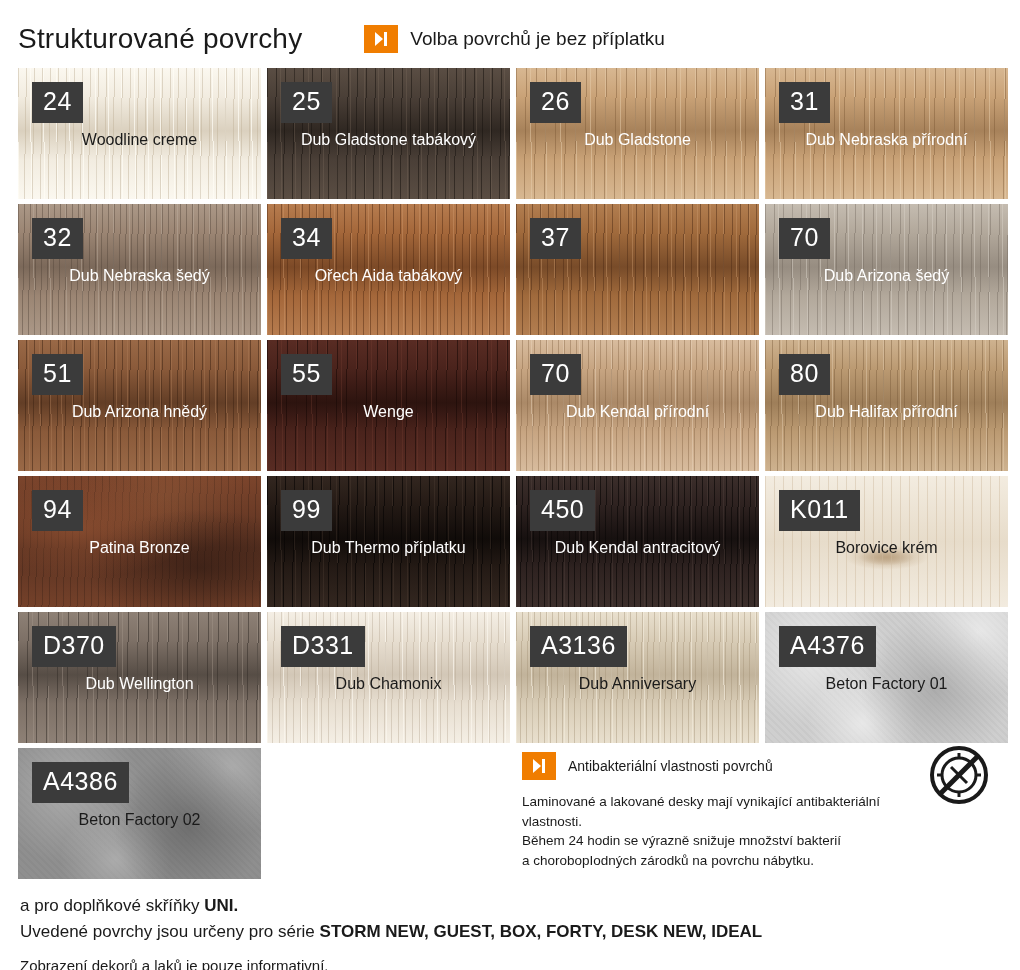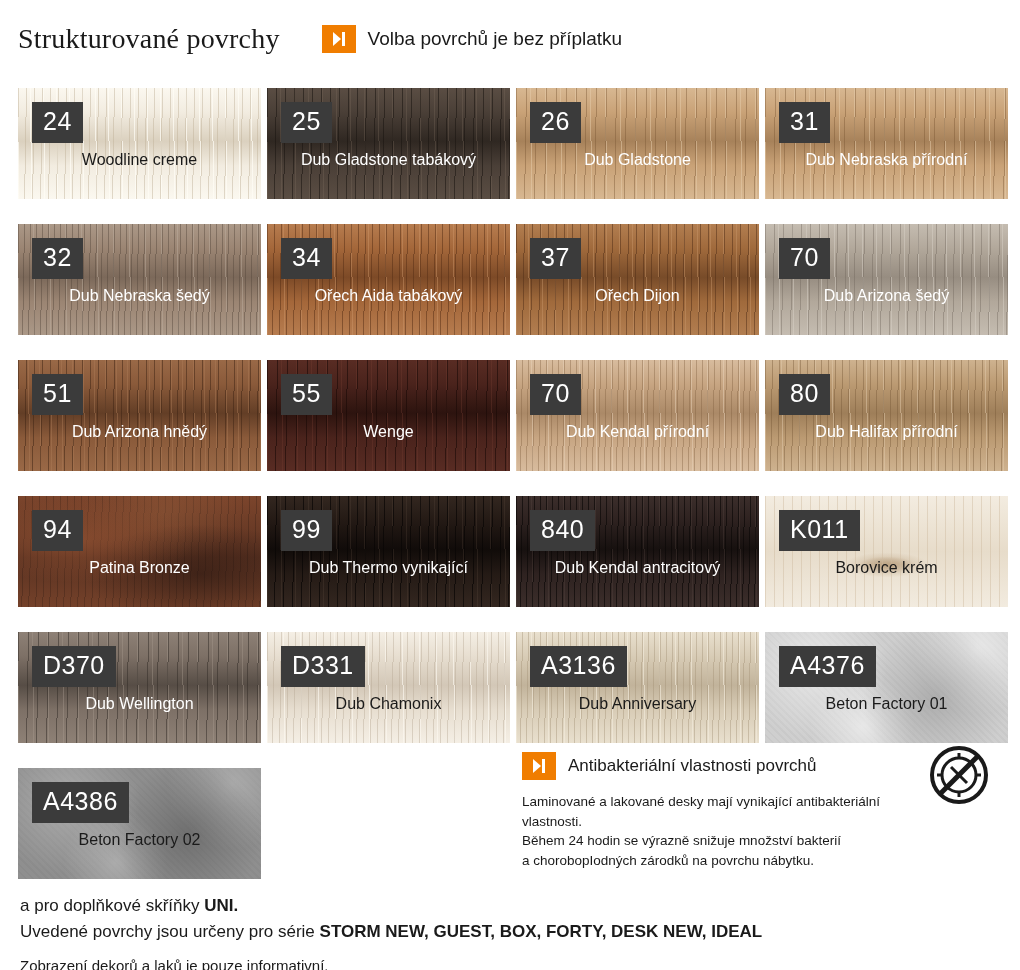--- a/index.html
+++ b/index.html
@@ -27,23 +27,22 @@
     display: flex;
     align-items: center;
     height: 42px;
     margin-bottom: 8px;
   }
   .header-title {
     font-size: 28px;
     font-weight: normal;
     letter-spacing: 0.2px;
     color: #1a1a1a;
-    margin-right: 42px;
+    margin-right: 62px;
     white-space: nowrap;
-    font-family: Liberation Serif, serif;
   }
   .flag-icon {
     width: 34px;
     height: 28px;
     background: #f07d00;
     display: inline-flex;
     align-items: center;
     justify-content: center;
     margin-right: 12px;
     flex: 0 0 auto;
@@ -59,21 +58,20 @@
   .grid {
     display: grid;
     grid-template-columns: repeat(4, 243px);
     grid-auto-rows: 131px;
     gap: 5px 6px;
   }
   .swatch {
     position: relative;
     overflow: hidden;
     box-sizing: border-box;
-    margin-top: 20px;
   }
   .swatch .badge {
     position: absolute;
     top: 14px;
     left: 14px;
     background: #3b3b3b;
     color: #ffffff;
     font-size: 25px;
     line-height: 1;
     padding: 7px 11px 9px 11px;
@@ -98,21 +96,21 @@
     position: relative;
     padding: 4px 0 0 6px;
     box-sizing: border-box;
   }
   .anti-head {
     display: flex;
     align-items: center;
     margin-bottom: 12px;
   }
   .anti-title {
-    font-size: 17px;
+    font-size: 14px;
     color: #1a1a1a;
   }
   .anti-text {
     font-size: 13.5px;
     line-height: 1.45;
     color: #1a1a1a;
     max-width: 400px;
   }
   .anti-logo {
     position: absolute;
@@ -176,21 +174,20 @@
       <div class="swatch dark" style="background: repeating-linear-gradient(91deg, rgba(80, 66, 55, 0.42) 0px, rgba(80, 66, 55, 0.42) 1px, transparent 1px, transparent 6px), repeating-linear-gradient(89.5deg, rgba(190, 175, 160, 0.45) 0px, rgba(190, 175, 160, 0.45) 1px, transparent 1px, transparent 16px), linear-gradient(rgba(190, 175, 160, 0.45) 0%, rgb(155, 133, 115) 22%, rgba(80, 66, 55, 0.42) 48%, rgb(155, 133, 115) 70%, rgba(190, 175, 160, 0.45) 100%), linear-gradient(rgb(155, 133, 115), rgb(155, 133, 115)) rgb(155, 133, 115);">
         <div class="badge">32</div>
         <div class="name">Dub Nebraska šedý</div>
       </div>
       <div class="swatch dark" style="background: repeating-linear-gradient(91deg, rgba(85, 45, 20, 0.5) 0px, rgba(85, 45, 20, 0.5) 1px, transparent 1px, transparent 7px), repeating-linear-gradient(89.5deg, rgba(205, 150, 105, 0.45) 0px, rgba(205, 150, 105, 0.45) 1px, transparent 1px, transparent 17px), linear-gradient(rgba(205, 150, 105, 0.45) 0%, rgb(164, 103, 58) 22%, rgba(85, 45, 20, 0.5) 48%, rgb(164, 103, 58) 70%, rgba(205, 150, 105, 0.45) 100%), linear-gradient(rgb(164, 103, 58), rgb(164, 103, 58)) rgb(164, 103, 58);">
         <div class="badge">34</div>
         <div class="name">Ořech Aida tabákový</div>
       </div>
       <div class="swatch dark" style="background: repeating-linear-gradient(91deg, rgba(80, 45, 22, 0.5) 0px, rgba(80, 45, 22, 0.5) 1px, transparent 1px, transparent 8px), repeating-linear-gradient(89.5deg, rgba(200, 150, 105, 0.45) 0px, rgba(200, 150, 105, 0.45) 1px, transparent 1px, transparent 13px), linear-gradient(rgba(200, 150, 105, 0.45) 0%, rgb(160, 106, 60) 22%, rgba(80, 45, 22, 0.5) 48%, rgb(160, 106, 60) 70%, rgba(200, 150, 105, 0.45) 100%), linear-gradient(rgb(160, 106, 60), rgb(160, 106, 60)) rgb(160, 106, 60);">
         <div class="badge">37</div>
-        <div class="name">Ořech Dijon</div>
       </div>
       <div class="swatch dark" style="background: repeating-linear-gradient(91deg, rgba(110, 100, 90, 0.4) 0px, rgba(110, 100, 90, 0.4) 1px, transparent 1px, transparent 9px), repeating-linear-gradient(89.5deg, rgba(215, 208, 198, 0.5) 0px, rgba(215, 208, 198, 0.5) 1px, transparent 1px, transparent 14px), linear-gradient(rgba(215, 208, 198, 0.5) 0%, rgb(178, 168, 155) 22%, rgba(110, 100, 90, 0.4) 48%, rgb(178, 168, 155) 70%, rgba(215, 208, 198, 0.5) 100%), linear-gradient(rgb(178, 168, 155), rgb(178, 168, 155)) rgb(178, 168, 155);">
         <div class="badge">70</div>
         <div class="name">Dub Arizona šedý</div>
       </div>
       <div class="swatch dark" style="background: repeating-linear-gradient(91deg, rgba(60, 34, 18, 0.5) 0px, rgba(60, 34, 18, 0.5) 1px, transparent 1px, transparent 8px), repeating-linear-gradient(89.5deg, rgba(175, 125, 88, 0.42) 0px, rgba(175, 125, 88, 0.42) 1px, transparent 1px, transparent 11px), linear-gradient(rgba(175, 125, 88, 0.42) 0%, rgb(138, 90, 58) 22%, rgba(60, 34, 18, 0.5) 48%, rgb(138, 90, 58) 70%, rgba(175, 125, 88, 0.42) 100%), linear-gradient(rgb(138, 90, 58), rgb(138, 90, 58)) rgb(138, 90, 58);">
         <div class="badge">51</div>
         <div class="name">Dub Arizona hnědý</div>
       </div>
       <div class="swatch dark" style="background: repeating-linear-gradient(91deg, rgba(25, 9, 6, 0.6) 0px, rgba(25, 9, 6, 0.6) 1px, transparent 1px, transparent 10px), repeating-linear-gradient(89.5deg, rgba(115, 60, 48, 0.35) 0px, rgba(115, 60, 48, 0.35) 1px, transparent 1px, transparent 15px), linear-gradient(rgba(115, 60, 48, 0.35) 0%, rgb(74, 35, 28) 22%, rgba(25, 9, 6, 0.6) 48%, rgb(74, 35, 28) 70%, rgba(115, 60, 48, 0.35) 100%), linear-gradient(rgb(74, 35, 28), rgb(74, 35, 28)) rgb(74, 35, 28);">
@@ -204,24 +201,24 @@
       <div class="swatch dark" style="background: repeating-linear-gradient(91deg, rgba(115, 85, 52, 0.4) 0px, rgba(115, 85, 52, 0.4) 1px, transparent 1px, transparent 7px), repeating-linear-gradient(89.5deg, rgba(225, 202, 172, 0.5) 0px, rgba(225, 202, 172, 0.5) 1px, transparent 1px, transparent 17px), linear-gradient(rgba(225, 202, 172, 0.5) 0%, rgb(187, 154, 114) 22%, rgba(115, 85, 52, 0.4) 48%, rgb(187, 154, 114) 70%, rgba(225, 202, 172, 0.5) 100%), linear-gradient(rgb(187, 154, 114), rgb(187, 154, 114)) rgb(187, 154, 114);">
         <div class="badge">80</div>
         <div class="name">Dub Halifax přírodní</div>
       </div>
       <div class="swatch dark" style="background: radial-gradient(at 25% 40%, rgba(160, 90, 55, 0.55) 0%, transparent 45%), radial-gradient(at 75% 70%, rgba(40, 22, 16, 0.6) 0%, transparent 45%), radial-gradient(at 60% 15%, rgba(150, 95, 60, 0.4) 0%, transparent 40%), repeating-linear-gradient(92deg, rgba(0, 0, 0, 0.18) 0px, rgba(0, 0, 0, 0.18) 1px, transparent 1px, transparent 7px), linear-gradient(rgb(124, 69, 44) 0%, rgb(91, 50, 33) 55%, rgb(116, 65, 42) 100%) rgb(107, 59, 38);">
         <div class="badge">94</div>
         <div class="name">Patina Bronze</div>
       </div>
       <div class="swatch dark" style="background: repeating-linear-gradient(91deg, rgba(8, 5, 4, 0.7) 0px, rgba(8, 5, 4, 0.7) 1px, transparent 1px, transparent 9px), repeating-linear-gradient(89.5deg, rgba(90, 72, 60, 0.28) 0px, rgba(90, 72, 60, 0.28) 1px, transparent 1px, transparent 14px), linear-gradient(rgba(90, 72, 60, 0.28) 0%, rgb(36, 26, 21) 22%, rgba(8, 5, 4, 0.7) 48%, rgb(36, 26, 21) 70%, rgba(90, 72, 60, 0.28) 100%), linear-gradient(rgb(36, 26, 21), rgb(36, 26, 21)) rgb(36, 26, 21);">
         <div class="badge">99</div>
-        <div class="name">Dub Thermo vynikající</div>
+        <div class="name">Dub Thermo příplatku</div>
       </div>
       <div class="swatch dark" style="background: repeating-linear-gradient(91deg, rgba(10, 7, 6, 0.65) 0px, rgba(10, 7, 6, 0.65) 1px, transparent 1px, transparent 6px), repeating-linear-gradient(89.5deg, rgba(95, 78, 72, 0.28) 0px, rgba(95, 78, 72, 0.28) 1px, transparent 1px, transparent 16px), linear-gradient(rgba(95, 78, 72, 0.28) 0%, rgb(46, 34, 32) 22%, rgba(10, 7, 6, 0.65) 48%, rgb(46, 34, 32) 70%, rgba(95, 78, 72, 0.28) 100%), linear-gradient(rgb(46, 34, 32), rgb(46, 34, 32)) rgb(46, 34, 32);">
-        <div class="badge">840</div>
+        <div class="badge">450</div>
         <div class="name">Dub Kendal antracitový</div>
       </div>
       <div class="swatch light" style="background: repeating-linear-gradient(90deg, rgba(205, 185, 158, 0.45) 0px, rgba(205, 185, 158, 0.45) 1px, transparent 1px, transparent 9px), radial-gradient(60px 18px at 50% 62%, rgba(190, 165, 132, 0.75) 0%, transparent 70%), radial-gradient(40px 12px at 50% 62%, rgba(175, 148, 115, 0.8) 0%, transparent 70%), linear-gradient(rgb(243, 236, 224) 0%, rgb(231, 220, 202) 50%, rgb(242, 235, 223) 100%) rgb(236, 227, 213);">
         <div class="badge">K011</div>
         <div class="name">Borovice krém</div>
       </div>
       <div class="swatch dark" style="background: repeating-linear-gradient(91deg, rgba(48, 42, 37, 0.5) 0px, rgba(48, 42, 37, 0.5) 1px, transparent 1px, transparent 10px), repeating-linear-gradient(89.5deg, rgba(165, 152, 140, 0.42) 0px, rgba(165, 152, 140, 0.42) 1px, transparent 1px, transparent 15px), linear-gradient(rgba(165, 152, 140, 0.42) 0%, rgb(125, 112, 102) 22%, rgba(48, 42, 37, 0.5) 48%, rgb(125, 112, 102) 70%, rgba(165, 152, 140, 0.42) 100%), linear-gradient(rgb(125, 112, 102), rgb(125, 112, 102)) rgb(125, 112, 102);">
         <div class="badge">D370</div>
         <div class="name">Dub Wellington</div>
       </div>

